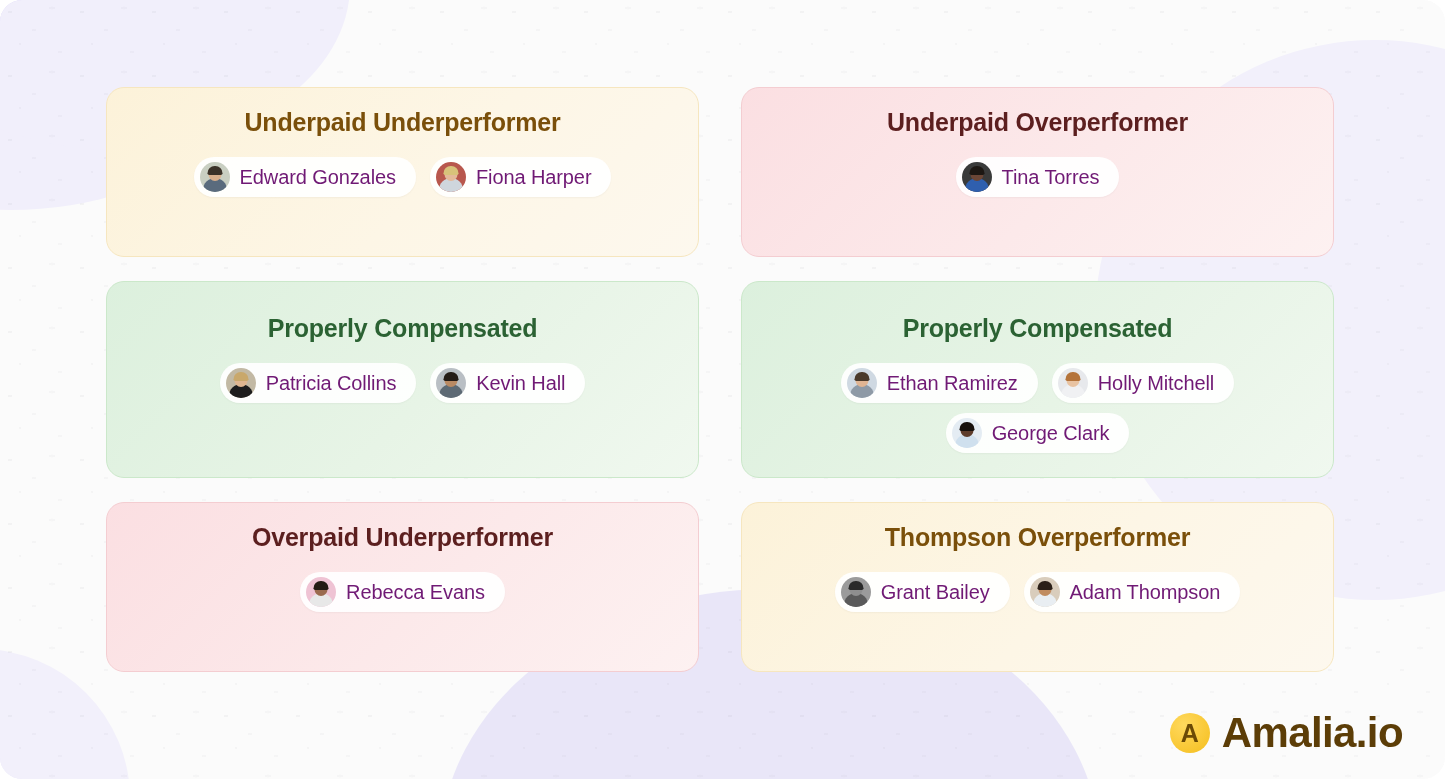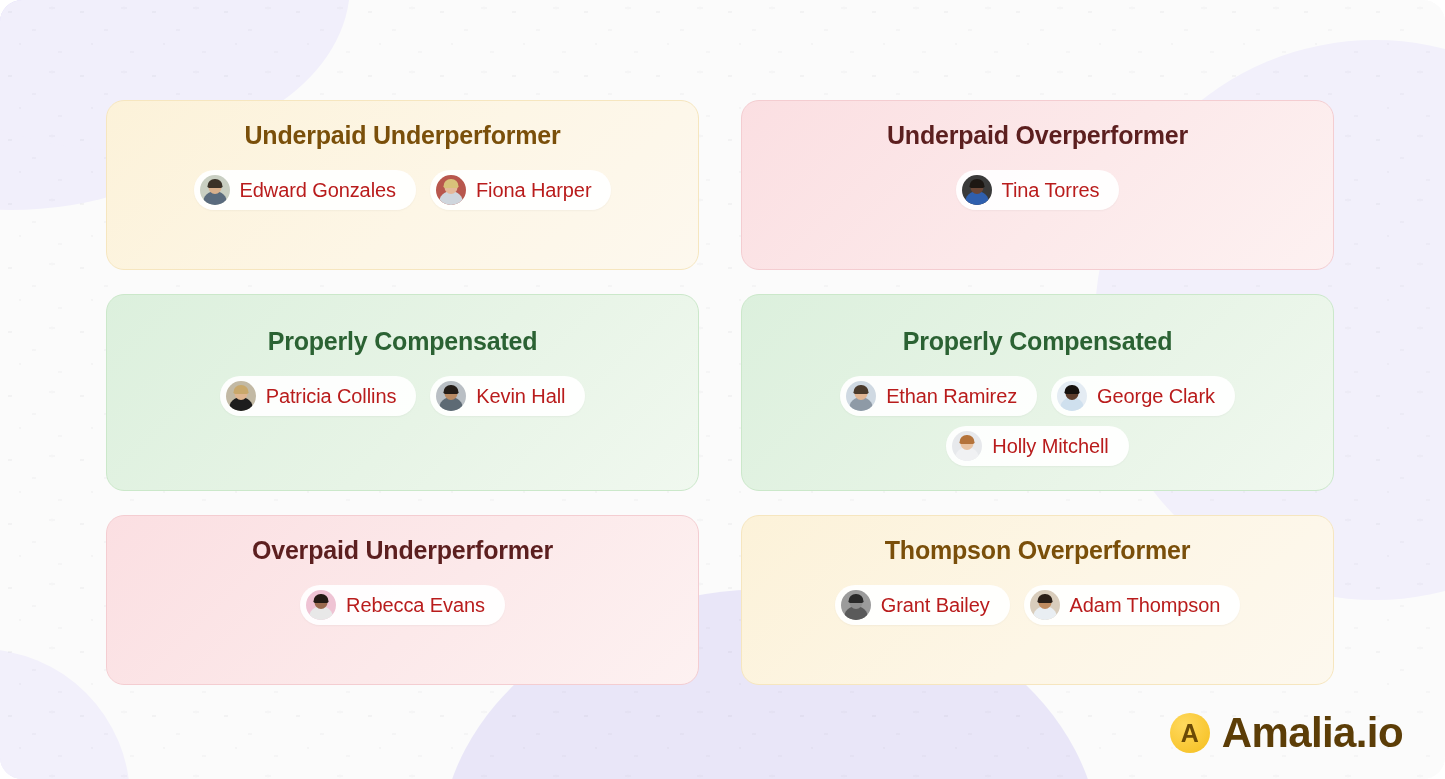--- a/index.html
+++ b/index.html
@@ -69,21 +69,21 @@
   #veil {
     position: absolute; inset: 0;
     background: rgba(252,252,252,.58);
     pointer-events: none;
   }
 
   
   #grid {
     position: absolute;
     left: 106px;
-    top: 100px;
+    top: 87px;
     width: 1228px;
     display: grid;
     grid-template-columns: 593px 593px;
     column-gap: 42px;
     row-gap: 24px;
   }
 
   .card {
     border-radius: 18px;
     padding: 20px 22px 24px;
@@ -131,21 +131,21 @@
     display: inline-flex;
     align-items: center;
     gap: 10px;
     background: rgba(255,255,255,.92);
     border-radius: 999px;
     padding: 5px 20px 5px 6px;
     box-shadow: 0 1px 2px rgba(0,0,0,.04);
   }
   .chip-name {
     font-size: 20px;
-    color: #b91c1c;
+    color: #701a75;
     white-space: nowrap;
     letter-spacing: -.1px;
     text-align: right;
   }
 
   
   .avatar {
     position: relative;
     width: 30px; height: 30px;
     border-radius: 50%;
@@ -280,36 +280,36 @@
             <div class="avatar">
               <div class="bg" style="background:#cfd9e2"></div>
               <div class="body" style="background:#8e9aa6"></div>
               <div class="head" style="background:#e0b593"></div>
               <div class="hair" style="background:#4a3a2b"></div>
             </div>
             <span class="chip-name">Ethan Ramirez</span>
           </div>
           <div class="chip">
             <div class="avatar">
+              <div class="bg" style="background:#e7e9ec"></div>
+              <div class="body" style="background:#f0f1f3"></div>
+              <div class="head" style="background:#e8c3a2"></div>
+              <div class="hair" style="background:#b4733a"></div>
+            </div>
+            <span class="chip-name">Holly Mitchell</span>
+          </div>
+          <div class="chip">
+            <div class="avatar">
               <div class="bg" style="background:#e4ecf3"></div>
               <div class="body" style="background:#cfe0ee"></div>
               <div class="head" style="background:#5e3d2c"></div>
               <div class="hair" style="background:#17110d"></div>
             </div>
             <span class="chip-name">George Clark</span>
           </div>
-          <div class="chip">
-            <div class="avatar">
-              <div class="bg" style="background:#e7e9ec"></div>
-              <div class="body" style="background:#f0f1f3"></div>
-              <div class="head" style="background:#e8c3a2"></div>
-              <div class="hair" style="background:#b4733a"></div>
-            </div>
-            <span class="chip-name">Holly Mitchell</span>
-          </div>
         </div>
       </div>
       <div class="card rose">
         <div class="card-title title-rose">Overpaid Underperformer</div>
         <div class="chips">
           <div class="chip">
             <div class="avatar">
               <div class="bg" style="background:#efc3d4"></div>
               <div class="body" style="background:#e8e8e8"></div>
               <div class="head" style="background:#9a6a4e"></div>

